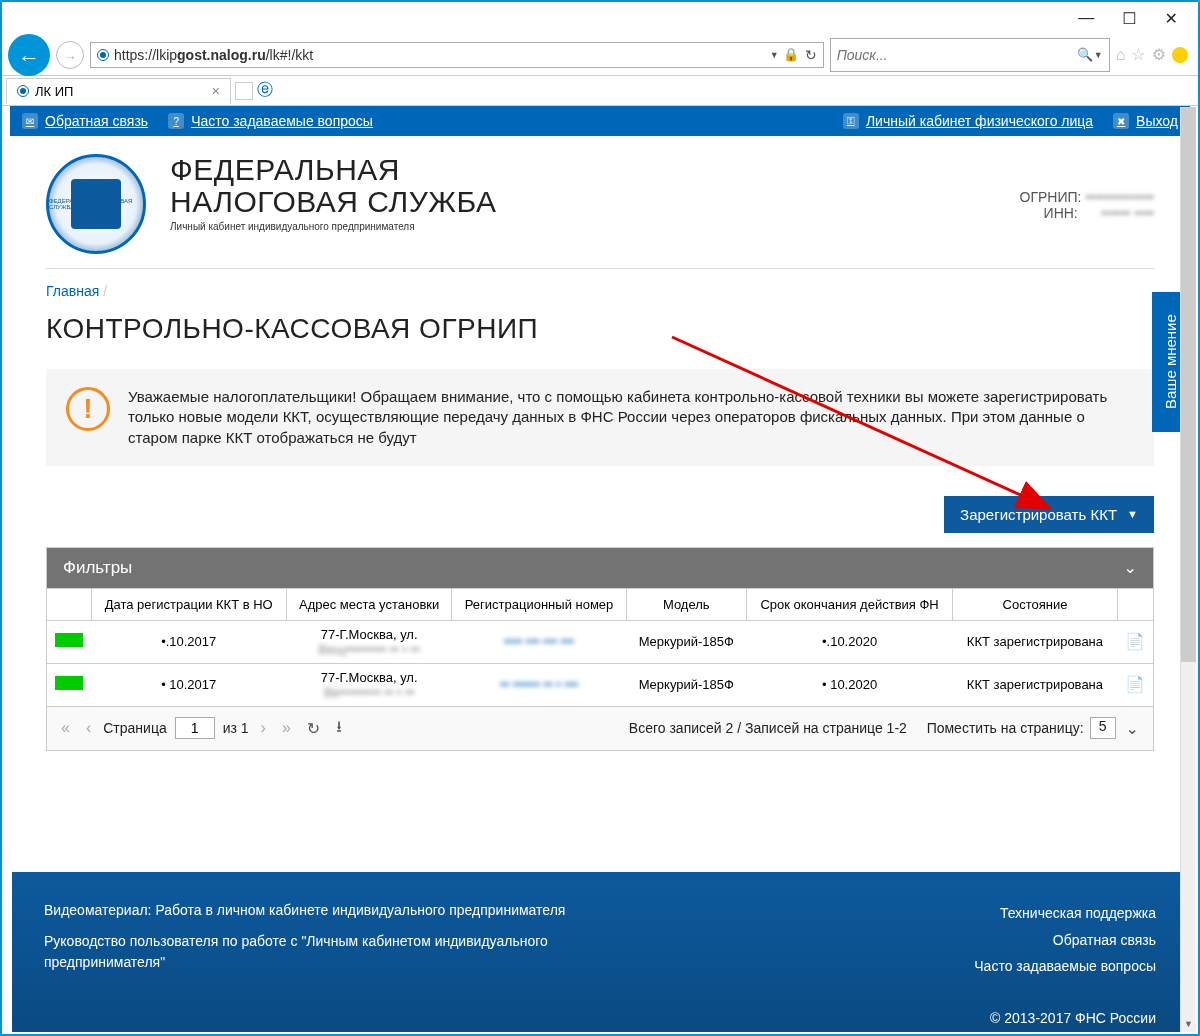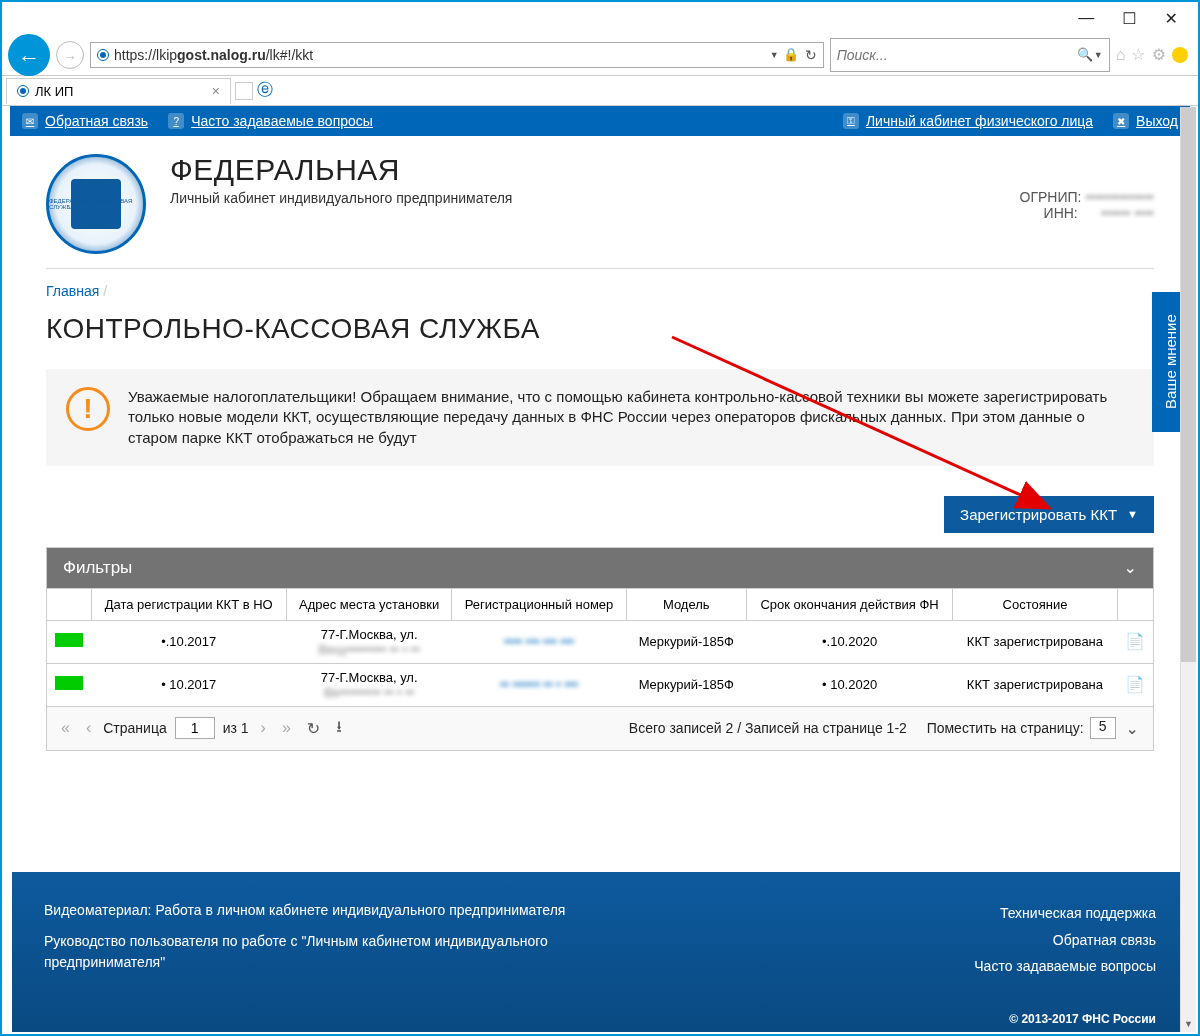--- a/index.html
+++ b/index.html
@@ -41,21 +41,21 @@
 .nav-item { display: flex; align-items: center; gap: 7px; text-decoration: underline; }
 .nav-icon { width: 16px; height: 16px; background: rgba(255,255,255,0.25); border-radius: 3px; display: flex; align-items: center; justify-content: center; font-size: 10px; }
 
 
 .content { padding: 10px 36px 0 36px; position: relative; }
 .header-area { display: flex; align-items: flex-start; gap: 24px; padding: 8px 0 14px 0; border-bottom: 1px solid #ddd; }
 .logo { width: 100px; height: 100px; border-radius: 50%; background: radial-gradient(circle at 50% 50%, #fff 0, #e8f2fb 60%, #0d5a9e 95%); border: 3px solid #0067b8; position: relative; display:flex; align-items:center; justify-content:center; }
 .logo::before { content:"ФЕДЕРАЛЬНАЯ НАЛОГОВАЯ СЛУЖБА"; position:absolute; font-size:6px; color:#0d5a9e; }
 .logo-eagle { width: 50px; height: 50px; background: #0d5a9e; border-radius: 4px; }
 .header-text h1 { font-family: 'Arial Narrow', Arial; font-weight: normal; font-size: 30px; color: #222; line-height: 1.05; letter-spacing: 0.5px; }
-.header-text .subtitle { font-size: 14px; color: #333; margin-top: 4px; }
+.header-text .subtitle { font-size: 10px; color: #333; margin-top: 4px; }
 .header-user { margin-left: auto; text-align: right; font-size: 14px; color: #555; padding-top: 35px; }
 .header-user .blur { color: #999; filter: blur(2px); }
 
 .breadcrumb { padding: 14px 0 6px 0; font-size: 14px; }
 .breadcrumb a { color: #0067b8; text-decoration: none; }
 .breadcrumb .sep { color: #ccc; margin: 0 4px; }
 
 h2.page-title { font-family: 'Arial Narrow', Arial; font-weight: normal; font-size: 28px; color: #222; margin: 8px 0 24px 0; letter-spacing: 0.5px; }
 
 
@@ -87,21 +87,21 @@
 .pag-btn { color: #aaa; font-size: 16px; padding: 0 4px; }
 .pag-input { width: 40px; height: 22px; border: 1px solid #aaa; text-align: center; font-size: 14px; }
 .pag-right { display: flex; align-items: center; gap: 6px; }
 .pag-select { width: 26px; height: 22px; border: 1px solid #aaa; text-align: center; background: #fff; }
 
 
 .footer { position: absolute; bottom: 2px; left: 10px; right: 10px; background: linear-gradient(#0d5a9e, #0a4a82); color: #fff; padding: 28px 32px 8px 32px; font-size: 14px; display: flex; justify-content: space-between; height: 160px; }
 .footer-left { max-width: 540px; line-height: 1.5; }
 .footer-left p { margin-bottom: 10px; }
 .footer-right { text-align: right; line-height: 1.9; }
-.copyright { position: absolute; bottom: 6px; right: 32px; font-size: 12px; font-weight: bold; }
+.copyright { position: absolute; bottom: 6px; right: 32px; font-size: 14px; }
 
 
 .feedback-tab { position: absolute; right: 10px; top: 290px; width: 36px; height: 140px; background: #0067b8; color: #fff; writing-mode: vertical-rl; transform: rotate(180deg); display: flex; align-items: center; justify-content: center; font-size: 15px; border-radius: 4px 0 0 4px; }
 
 
 .arrow-svg { position: absolute; top: 325px; left: 660px; pointer-events: none; }
 
 
 .scrollbar-v { position: absolute; right: 2px; top: 105px; bottom: 2px; width: 16px; background: #f0f0f0; border-left: 1px solid #ddd; }
 .scroll-thumb { position: absolute; top: 0; left: 0; right: 0; height: 60%; background: #ccc; }
@@ -175,34 +175,34 @@
         </div>
   </div>
 </div>
 
 <div class="content">
   <div class="header-area">
     <div class="logo">
           <div class="logo-eagle"></div>
         </div>
     <div class="header-text">
-      <h1><span>ФЕДЕРАЛЬНАЯ</span><br></h1>
+      <h1><span>ФЕДЕРАЛЬНАЯ</span><br><span>НАЛОГОВАЯ СЛУЖБА</span></h1>
       <div class="subtitle">Личный кабинет индивидуального предпринимателя</div>
     </div>
     <div class="header-user">
       <div><span>ОГРНИП:</span> <span class="blur">••••••••••••••</span></div>
       <div><span>ИНН:</span>&nbsp;&nbsp;&nbsp;&nbsp;&nbsp; <span class="blur">•••••• ••••</span></div>
     </div>
   </div>
 
   <div class="breadcrumb">
     <a href="#">Главная</a><span class="sep">/</span>
   </div>
 
-  <h2 class="page-title">КОНТРОЛЬНО-КАССОВАЯ СЛУЖБА</h2>
+  <h2 class="page-title">КОНТРОЛЬНО-КАССОВАЯ ОГРНИП</h2>
 
   <div class="notice">
     <div class="notice-icon">!</div>
     <div class="notice-text">Уважаемые налогоплательщики! Обращаем внимание, что с помощью кабинета контрольно-кассовой техники вы можете зарегистрировать только новые модели ККТ, осуществляющие передачу данных в ФНС России через операторов фискальных данных. При этом данные о старом парке ККТ отображаться не будут</div>
   </div>
 
   <div class="register-row">
     <div class="register-btn">
       <span>Зарегистрировать ККТ</span>
           <span class="arrow">▼</span>

